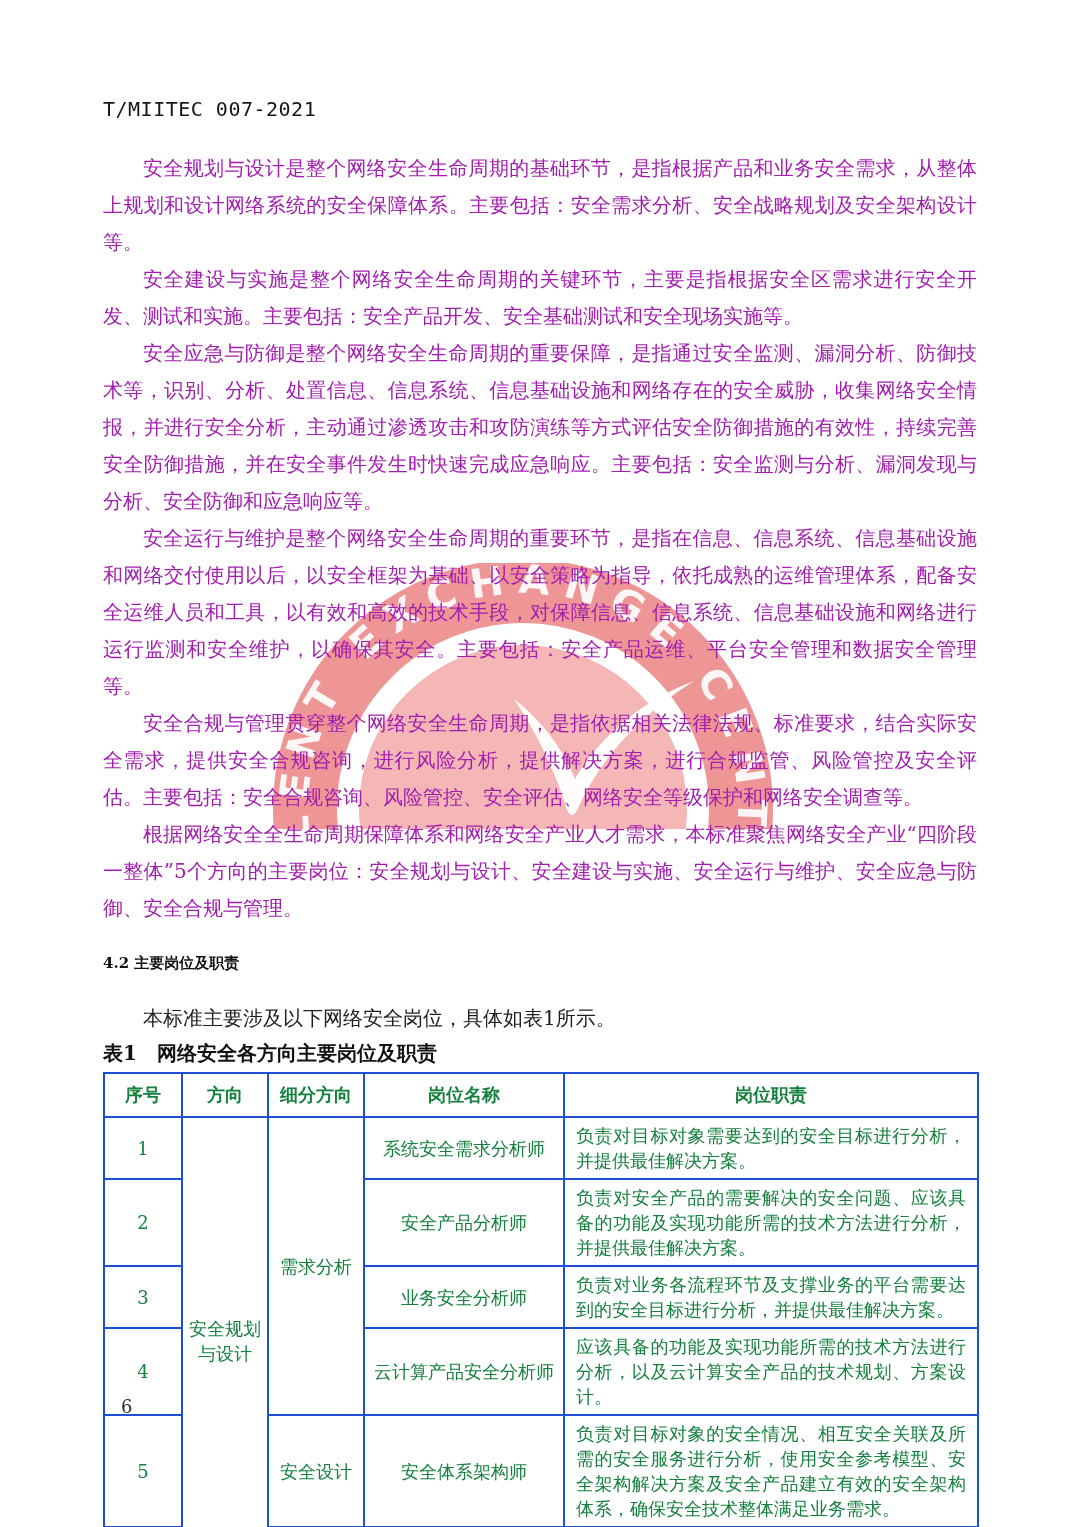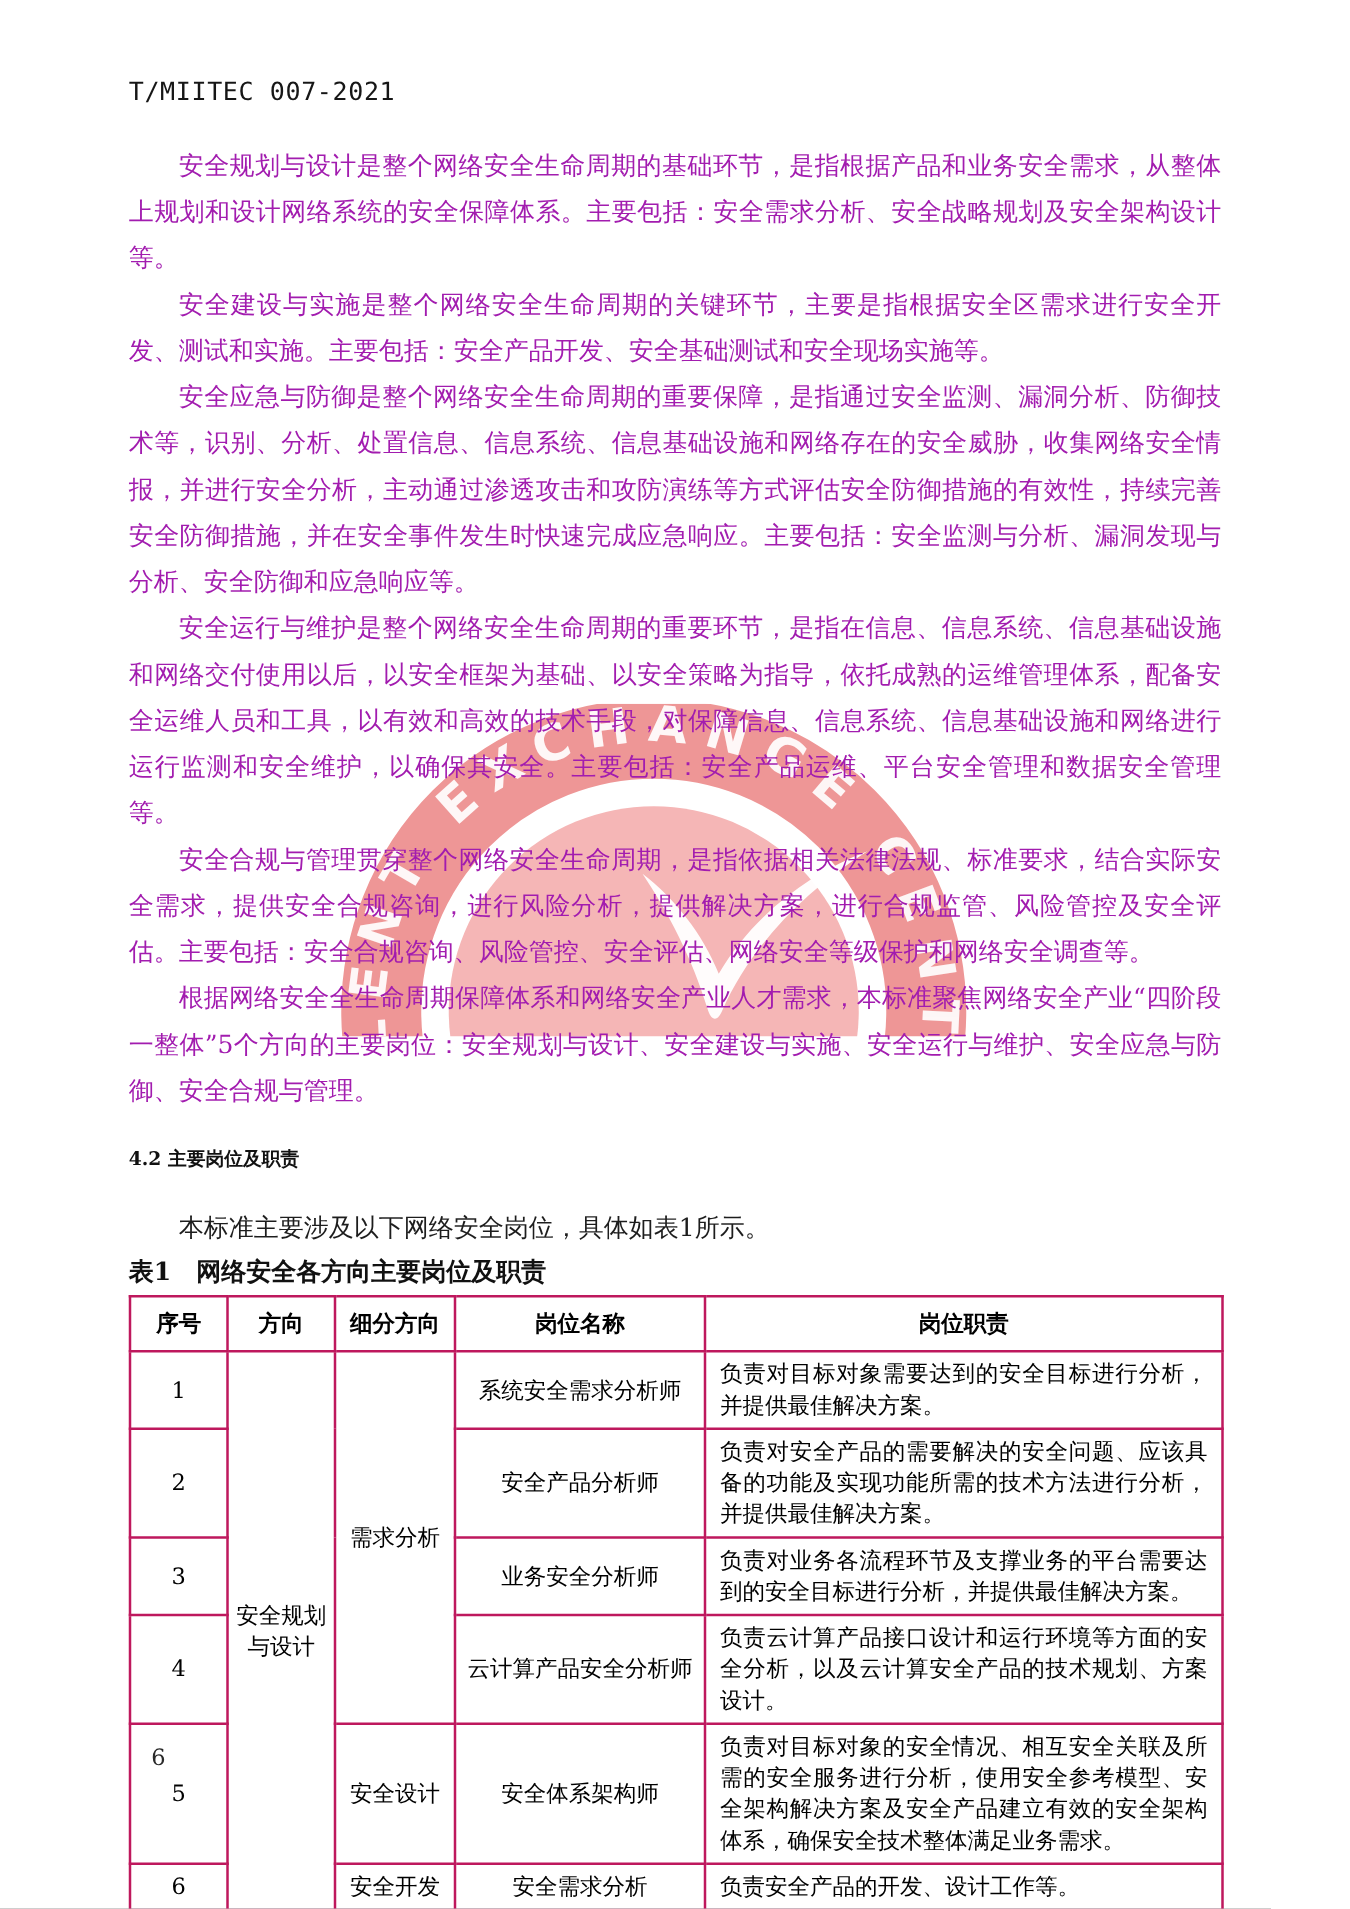--- a/index.html
+++ b/index.html
@@ -19,21 +19,21 @@
     overflow:hidden; z-index:0; pointer-events:none;
   }
   .watermark svg { display:block; }
   .wm-ring-text {
     font-family:"DejaVu Sans","Liberation Sans",sans-serif;
     font-weight:bold; font-size:40px; letter-spacing:13px;
   }
   
   .content { position:relative; z-index:1; padding:0 103px; }
   .doc-code {
-    padding-top:61px;
+    padding-top:97px;
     font-family:"DejaVu Sans Mono","Liberation Mono",monospace;
     font-size:20px; letter-spacing:0.5px; color:#161616;
   }
   .body-text { margin-top:29px; }
   .body-text p {
     margin:0; font-size:20px; line-height:37px;
     text-align:justify; text-indent:2em; color:#a21caf;
   }
   .section-heading {
     margin:27px 0 0 0; font-size:15px; font-weight:bold; color:#111;
@@ -43,22 +43,22 @@
   }
   .table-title {
     margin-top:8px; text-align:left;
     font-size:20px; font-weight:bold; color:#111;
   }
   table.positions {
     margin-top:5px; width:874px;
     border-collapse:collapse; table-layout:fixed;
   }
   .positions th, .positions td {
-    border:2px solid #be185d; font-size:18px;
-    color:#000000; vertical-align:middle;
+    border:2px solid #1d4ed8; font-size:18px;
+    color:#15803d; vertical-align:middle;
   }
   .positions th { font-weight:bold; height:38px; padding:2px; text-align:center; }
   .positions td { padding:5px 8px; text-align:center; line-height:25px; }
   .positions td.direction { padding:5px 1px; }
   .positions td.duty { text-align:justify; padding:5px 11px; }
   .page-num {
     position:absolute; left:121px; top:1396px;
     font-size:18px; color:#2a2a2a; z-index:1;
   }
 </style>
@@ -133,21 +133,21 @@
           <td class="duty">负责对安全产品的需要解决的安全问题、应该具备的功能及实现功能所需的技术方法进行分析，并提供最佳解决方案。</td>
         </tr>
         <tr>
           <td>3</td>
           <td>业务安全分析师</td>
           <td class="duty">负责对业务各流程环节及支撑业务的平台需要达到的安全目标进行分析，并提供最佳解决方案。</td>
         </tr>
         <tr>
           <td>4</td>
           <td>云计算产品安全分析师</td>
-          <td class="duty">负责云计算产品接口设计和运行环境等方面的安全分析，以及云计算安全产品的技术规划、方案设计。</td>
+          <td class="duty">应该具备的功能及实现功能所需的技术方法进行分析，以及云计算安全产品的技术规划、方案设计。</td>
         </tr>
         <tr>
           <td>5</td>
           <td>安全设计</td>
           <td>安全体系架构师</td>
           <td class="duty">负责对目标对象的安全情况、相互安全关联及所需的安全服务进行分析，使用安全参考模型、安全架构解决方案及安全产品建立有效的安全架构体系，确保安全技术整体满足业务需求。</td>
         </tr>
         <tr>
           <td>6</td>
           <td>安全开发</td>

